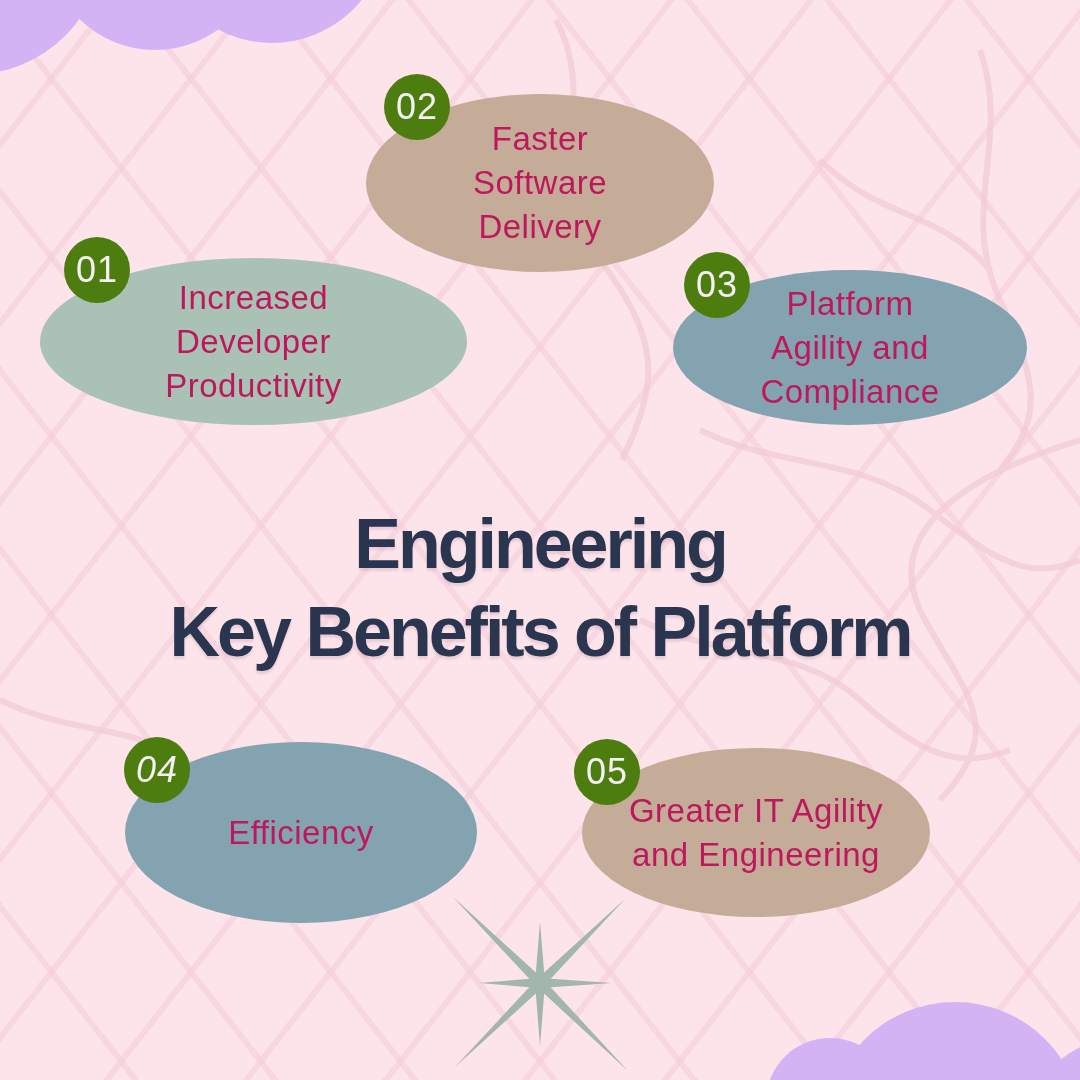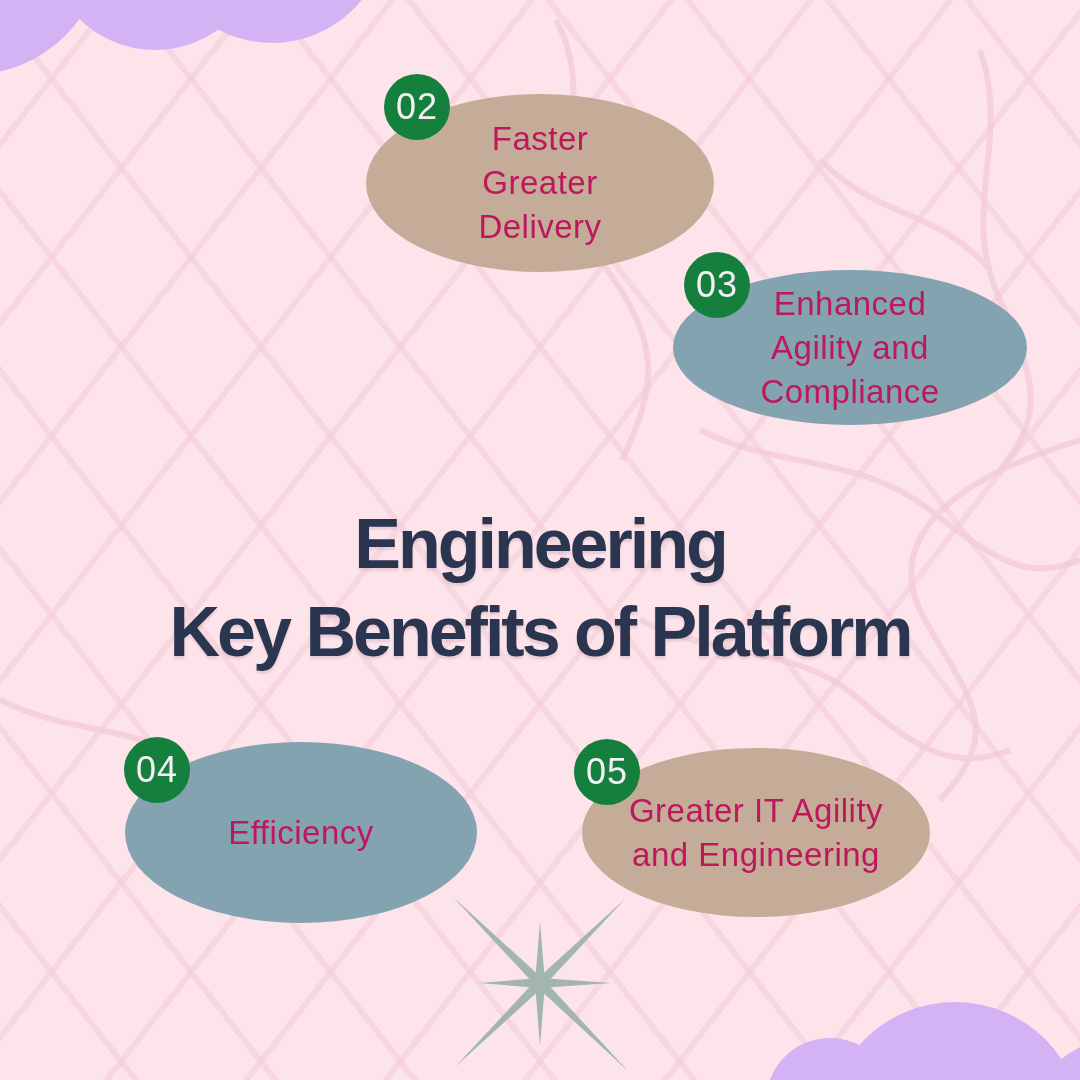--- a/index.html
+++ b/index.html
@@ -32,21 +32,21 @@
   .bubble-label{
     position:absolute;inset:0;
     display:flex;flex-direction:column;align-items:center;justify-content:center;
     color:#be185d;
     font-size:33px;line-height:44px;letter-spacing:.5px;
     text-align:center;
   }
   .badge{
     position:absolute;z-index:4;
     width:66px;height:66px;border-radius:50%;
-    background:#15803d;
+    background:#4d7c0f;
     display:flex;align-items:center;justify-content:center;
     color:#f4f0f3;font-size:36px;letter-spacing:1px;
   }
   
   .title{
     position:absolute;left:0;right:0;top:500px;z-index:3;
     text-align:center;color:#2a3550;
     font-size:70px;line-height:88px;font-weight:bold;letter-spacing:-3px;
     text-shadow:0 3px 2px rgba(182,134,154,.25);
   }
@@ -87,47 +87,56 @@
       <polygon points="625,899 543.5,986.6 536.5,979.4"></polygon>
       <polygon points="455,1067 543.5,986.6 536.5,979.4"></polygon>
       <polygon points="540,922 535,983 545,983"></polygon>
       <polygon points="540,1046 535,983 545,983"></polygon>
       <polygon points="479,983 540,978 540,988"></polygon>
       <polygon points="612,983 540,978 540,988"></polygon>
       <circle cx="540" cy="983" r="10"></circle>
     </g>
   </svg>
 
+  <div class="bubble bubble--sage" style="left:40px;top:258px;width:427px;height:167px;">
+    <div class="bubble-ellipse"></div>
+    <div class="bubble-label">
+      <div>Increased</div>
+      <div>Developer</div>
+      <div>Productivity</div>
+    </div>
+    <div class="badge" style="left:24px;top:-21px;">01</div>
+  </div>
 
   <div class="bubble bubble--tan" style="left:366px;top:94px;width:348px;height:178px;">
     <div class="bubble-ellipse"></div>
     <div class="bubble-label">
       <div>Faster</div>
-      <div>Greater</div>
+      <div>Software</div>
       <div>Delivery</div>
     </div>
     <div class="badge" style="left:18px;top:-20px;">02</div>
   </div>
 
   <div class="bubble bubble--blue" style="left:673px;top:270px;width:354px;height:155px;">
     <div class="bubble-ellipse"></div>
     <div class="bubble-label">
-      <div>Enhanced</div>
+      <div>Platform</div>
       <div>Agility and</div>
       <div>Compliance</div>
     </div>
     <div class="badge" style="left:11px;top:-18px;">03</div>
   </div>
 
   <div class="bubble bubble--blue" style="left:125px;top:742px;width:352px;height:181px;">
     <div class="bubble-ellipse"></div>
     <div class="bubble-label">
       <div>Efficiency</div>
     </div>
-    <div class="badge" style="left:-1px;top:-5px;">04</div>
+    <div class="badge" style="left:-1px;top:-5px;font-style:italic;">04</div>
   </div>
 
   <div class="bubble bubble--tan" style="left:582px;top:748px;width:348px;height:169px;">
     <div class="bubble-ellipse"></div>
     <div class="bubble-label">
       <div>Greater IT Agility</div>
       <div>and Engineering</div>
       <div></div>
     </div>
     <div class="badge" style="left:-8px;top:-9px;">05</div>

